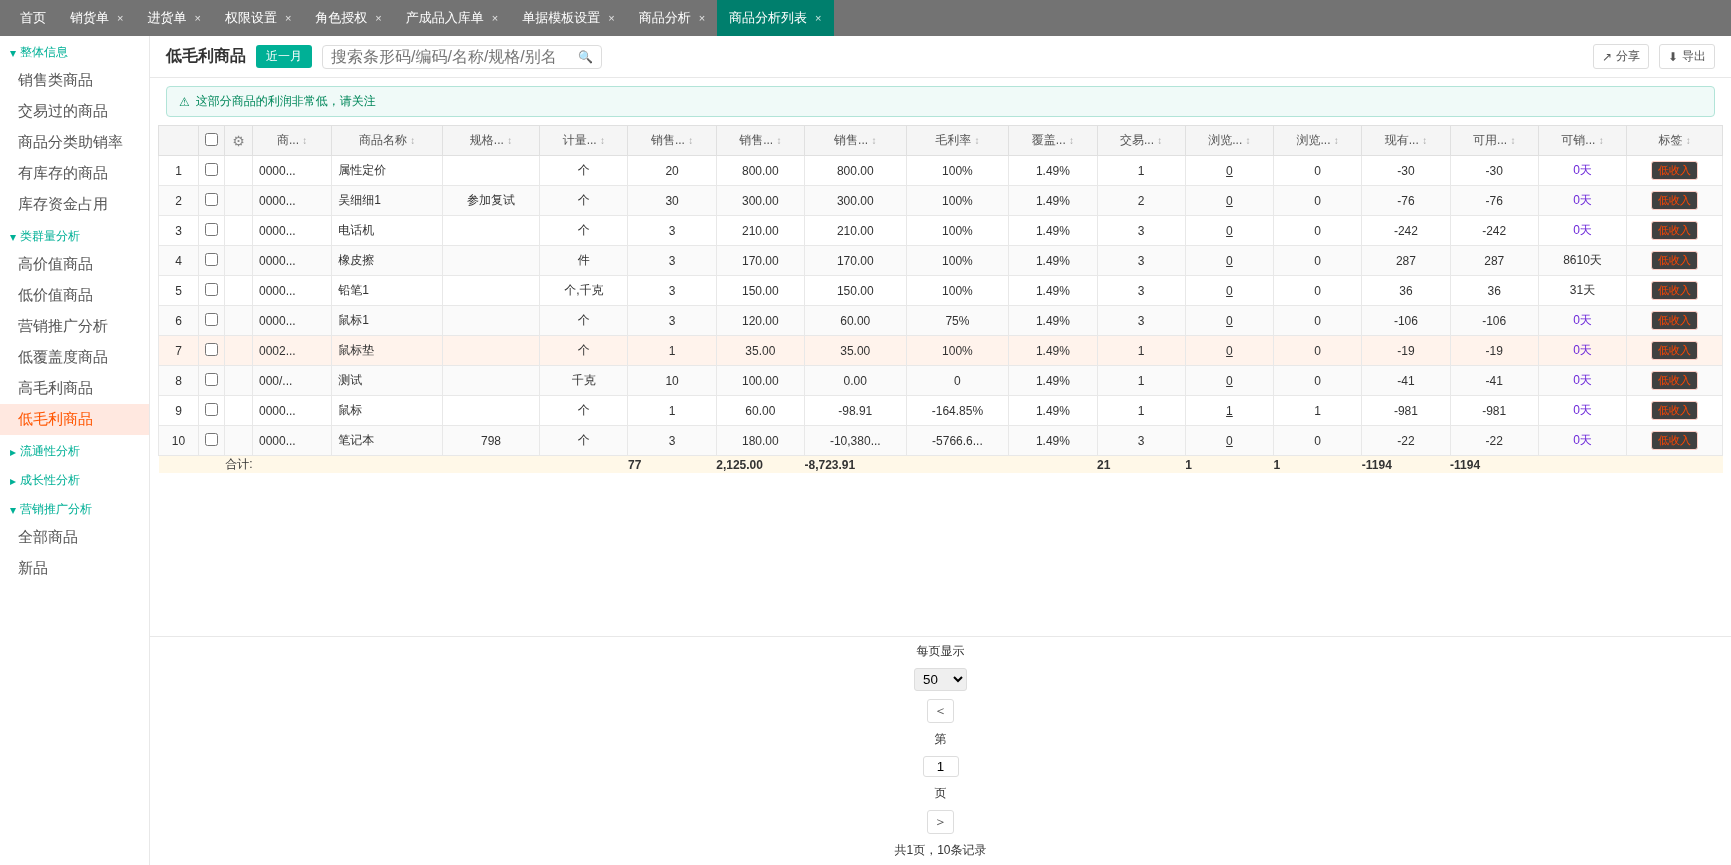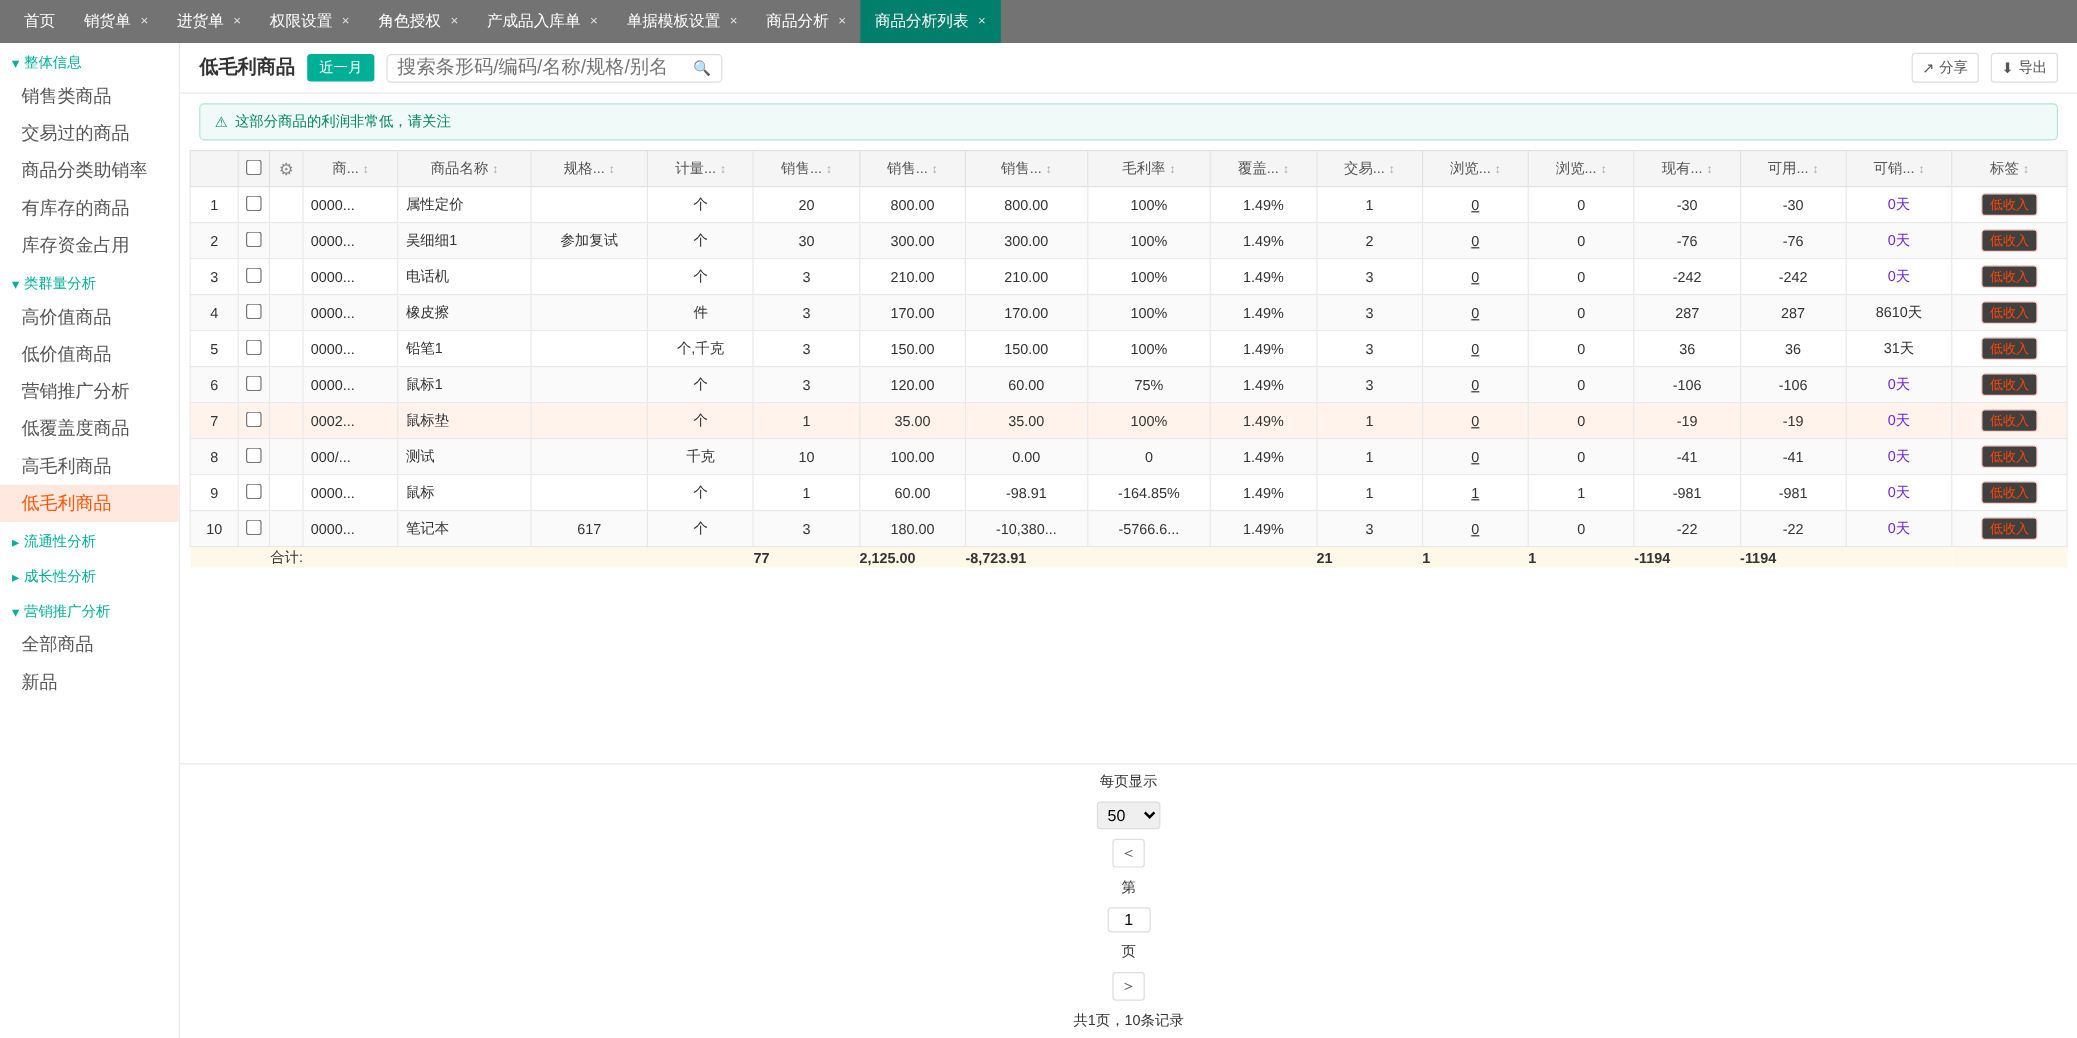--- a/index.html
+++ b/index.html
@@ -561,21 +561,21 @@
       <td>-981</td>
       <td class="text-red">0天</td>
       <td><span class="tag-badge tag-low-income">低收入</span></td>
     </tr>
             <tr>
       <td>10</td>
       <td><input type="checkbox" style=""></td>
       <td></td>
       <td class="left">0000...</td>
       <td class="left" style="cursor:pointer;">笔记本</td>
-      <td>617</td>
+      <td>798</td>
       <td>个</td>
       <td>3</td>
       <td>180.00</td>
       <td>-10,380...</td>
       <td>-5766.6...</td>
       <td>1.49%</td>
       <td>3</td>
       <td class="underline">0</td>
       <td>0</td>
       <td>-22</td>

